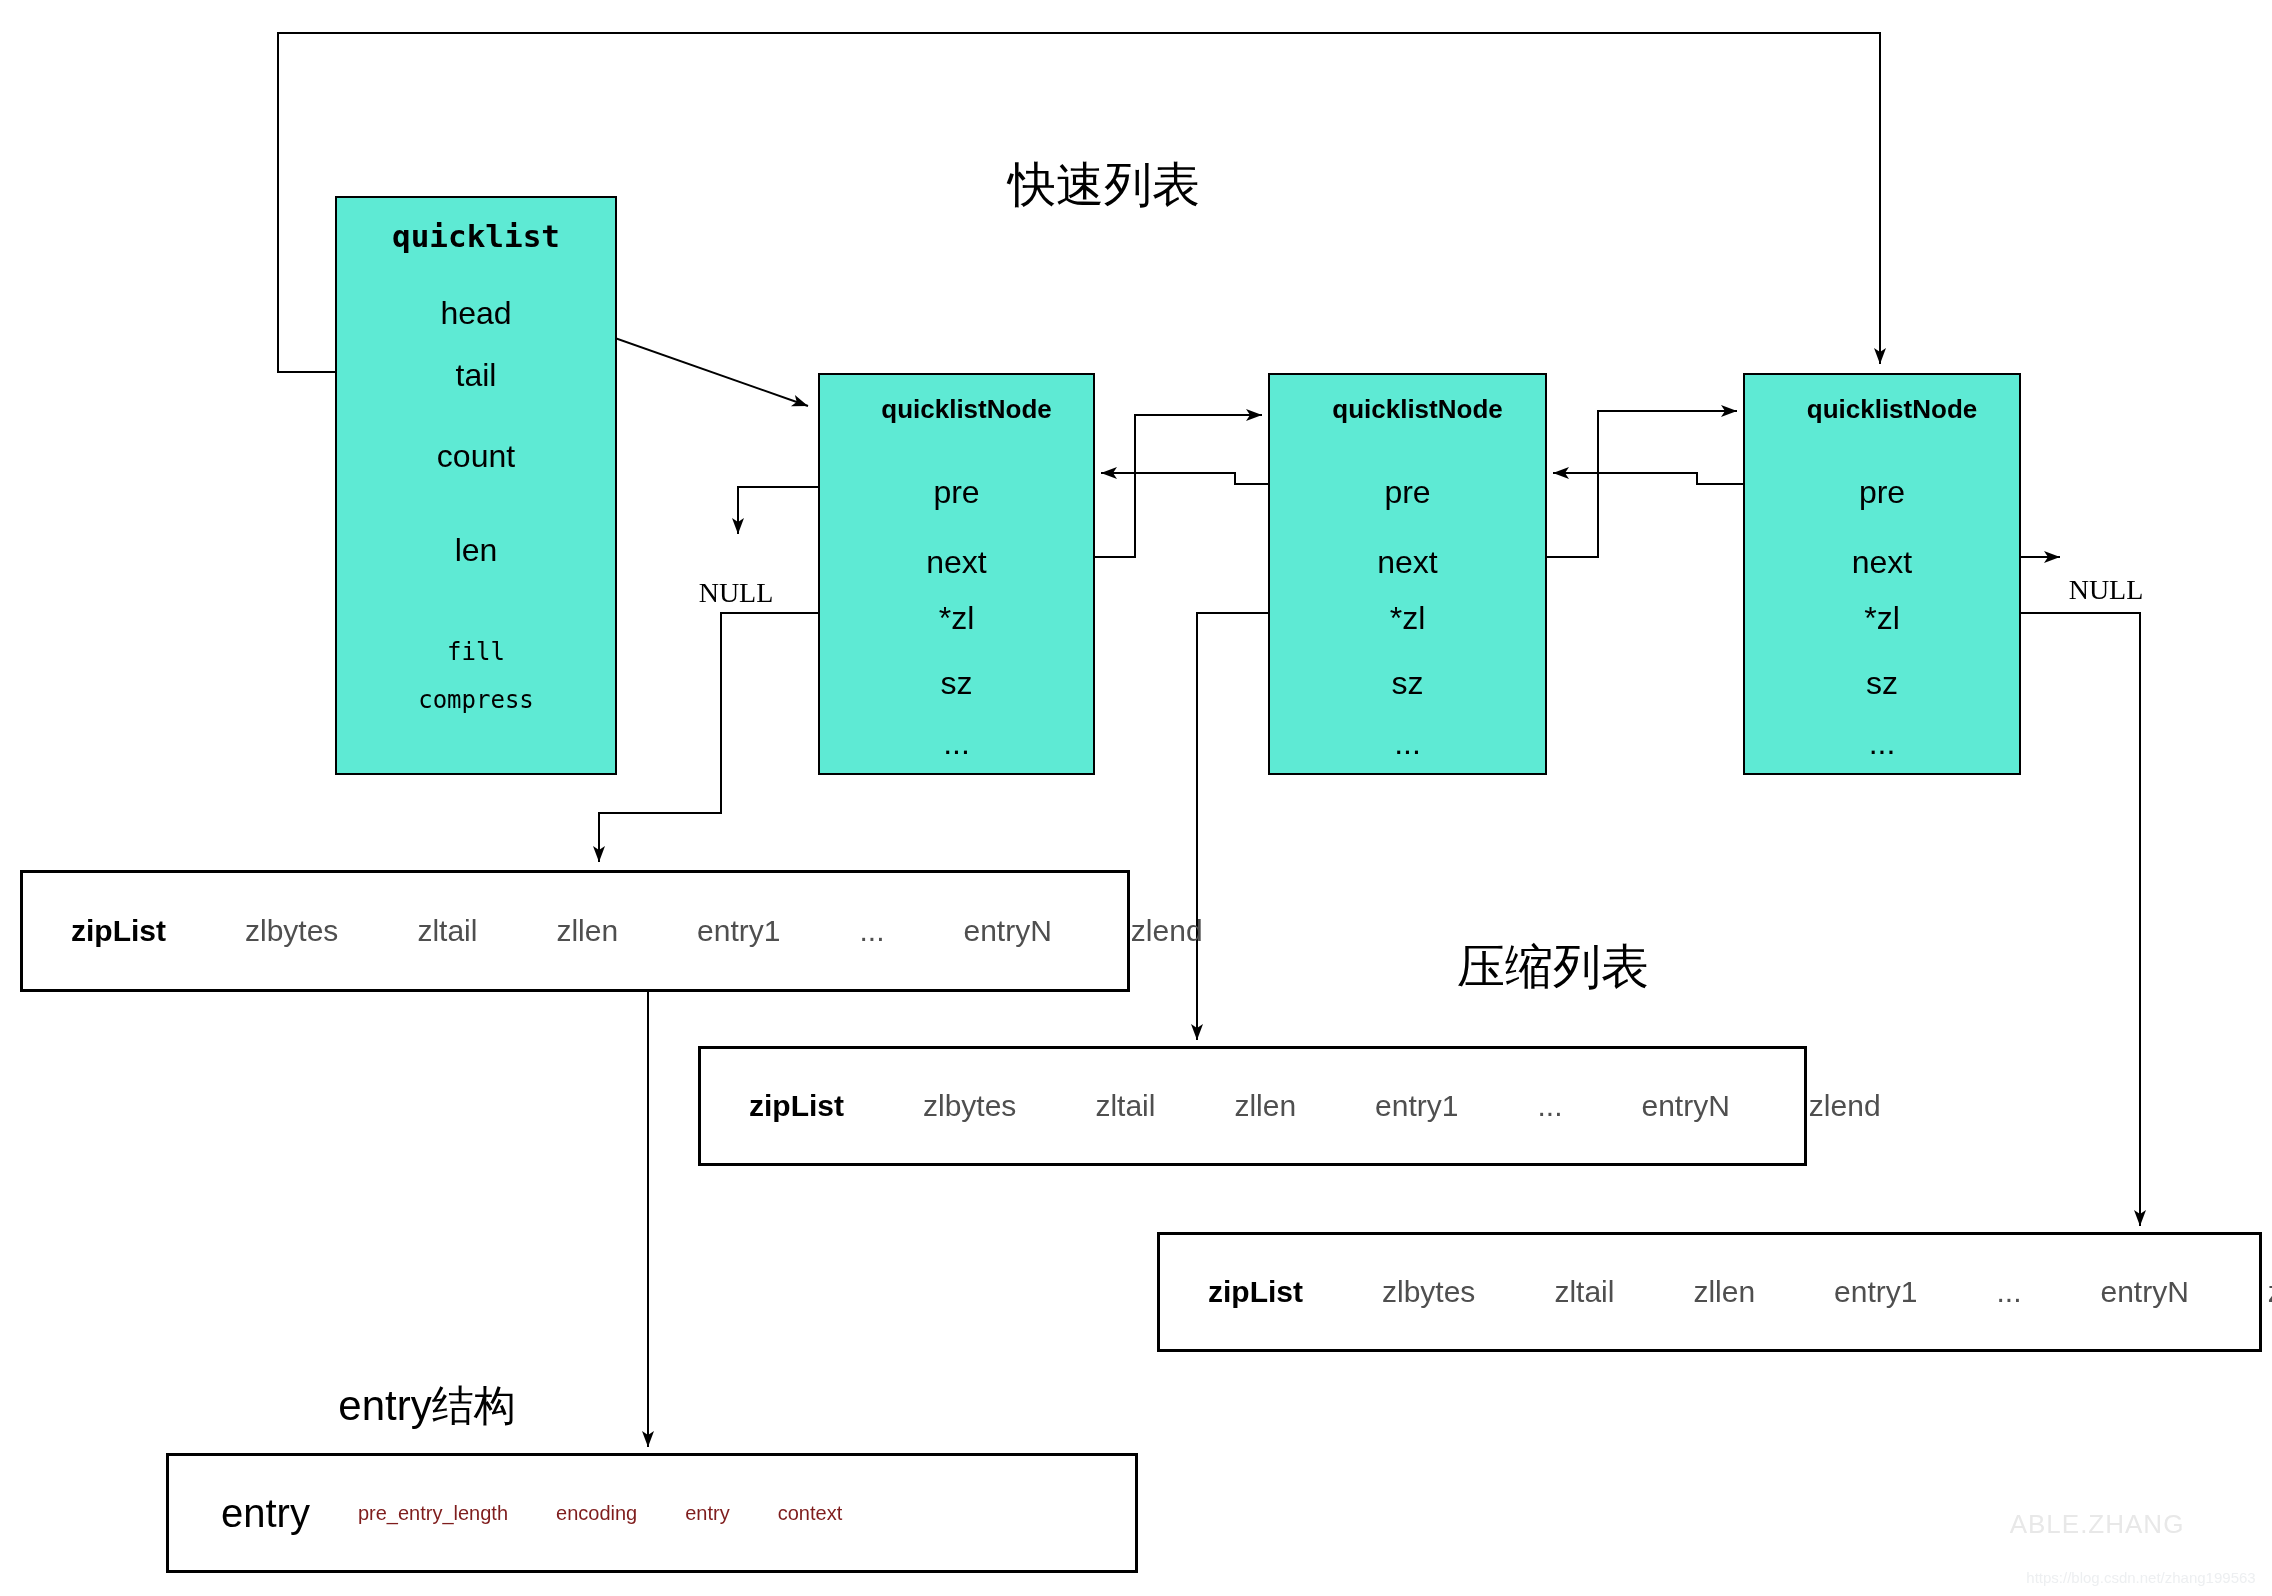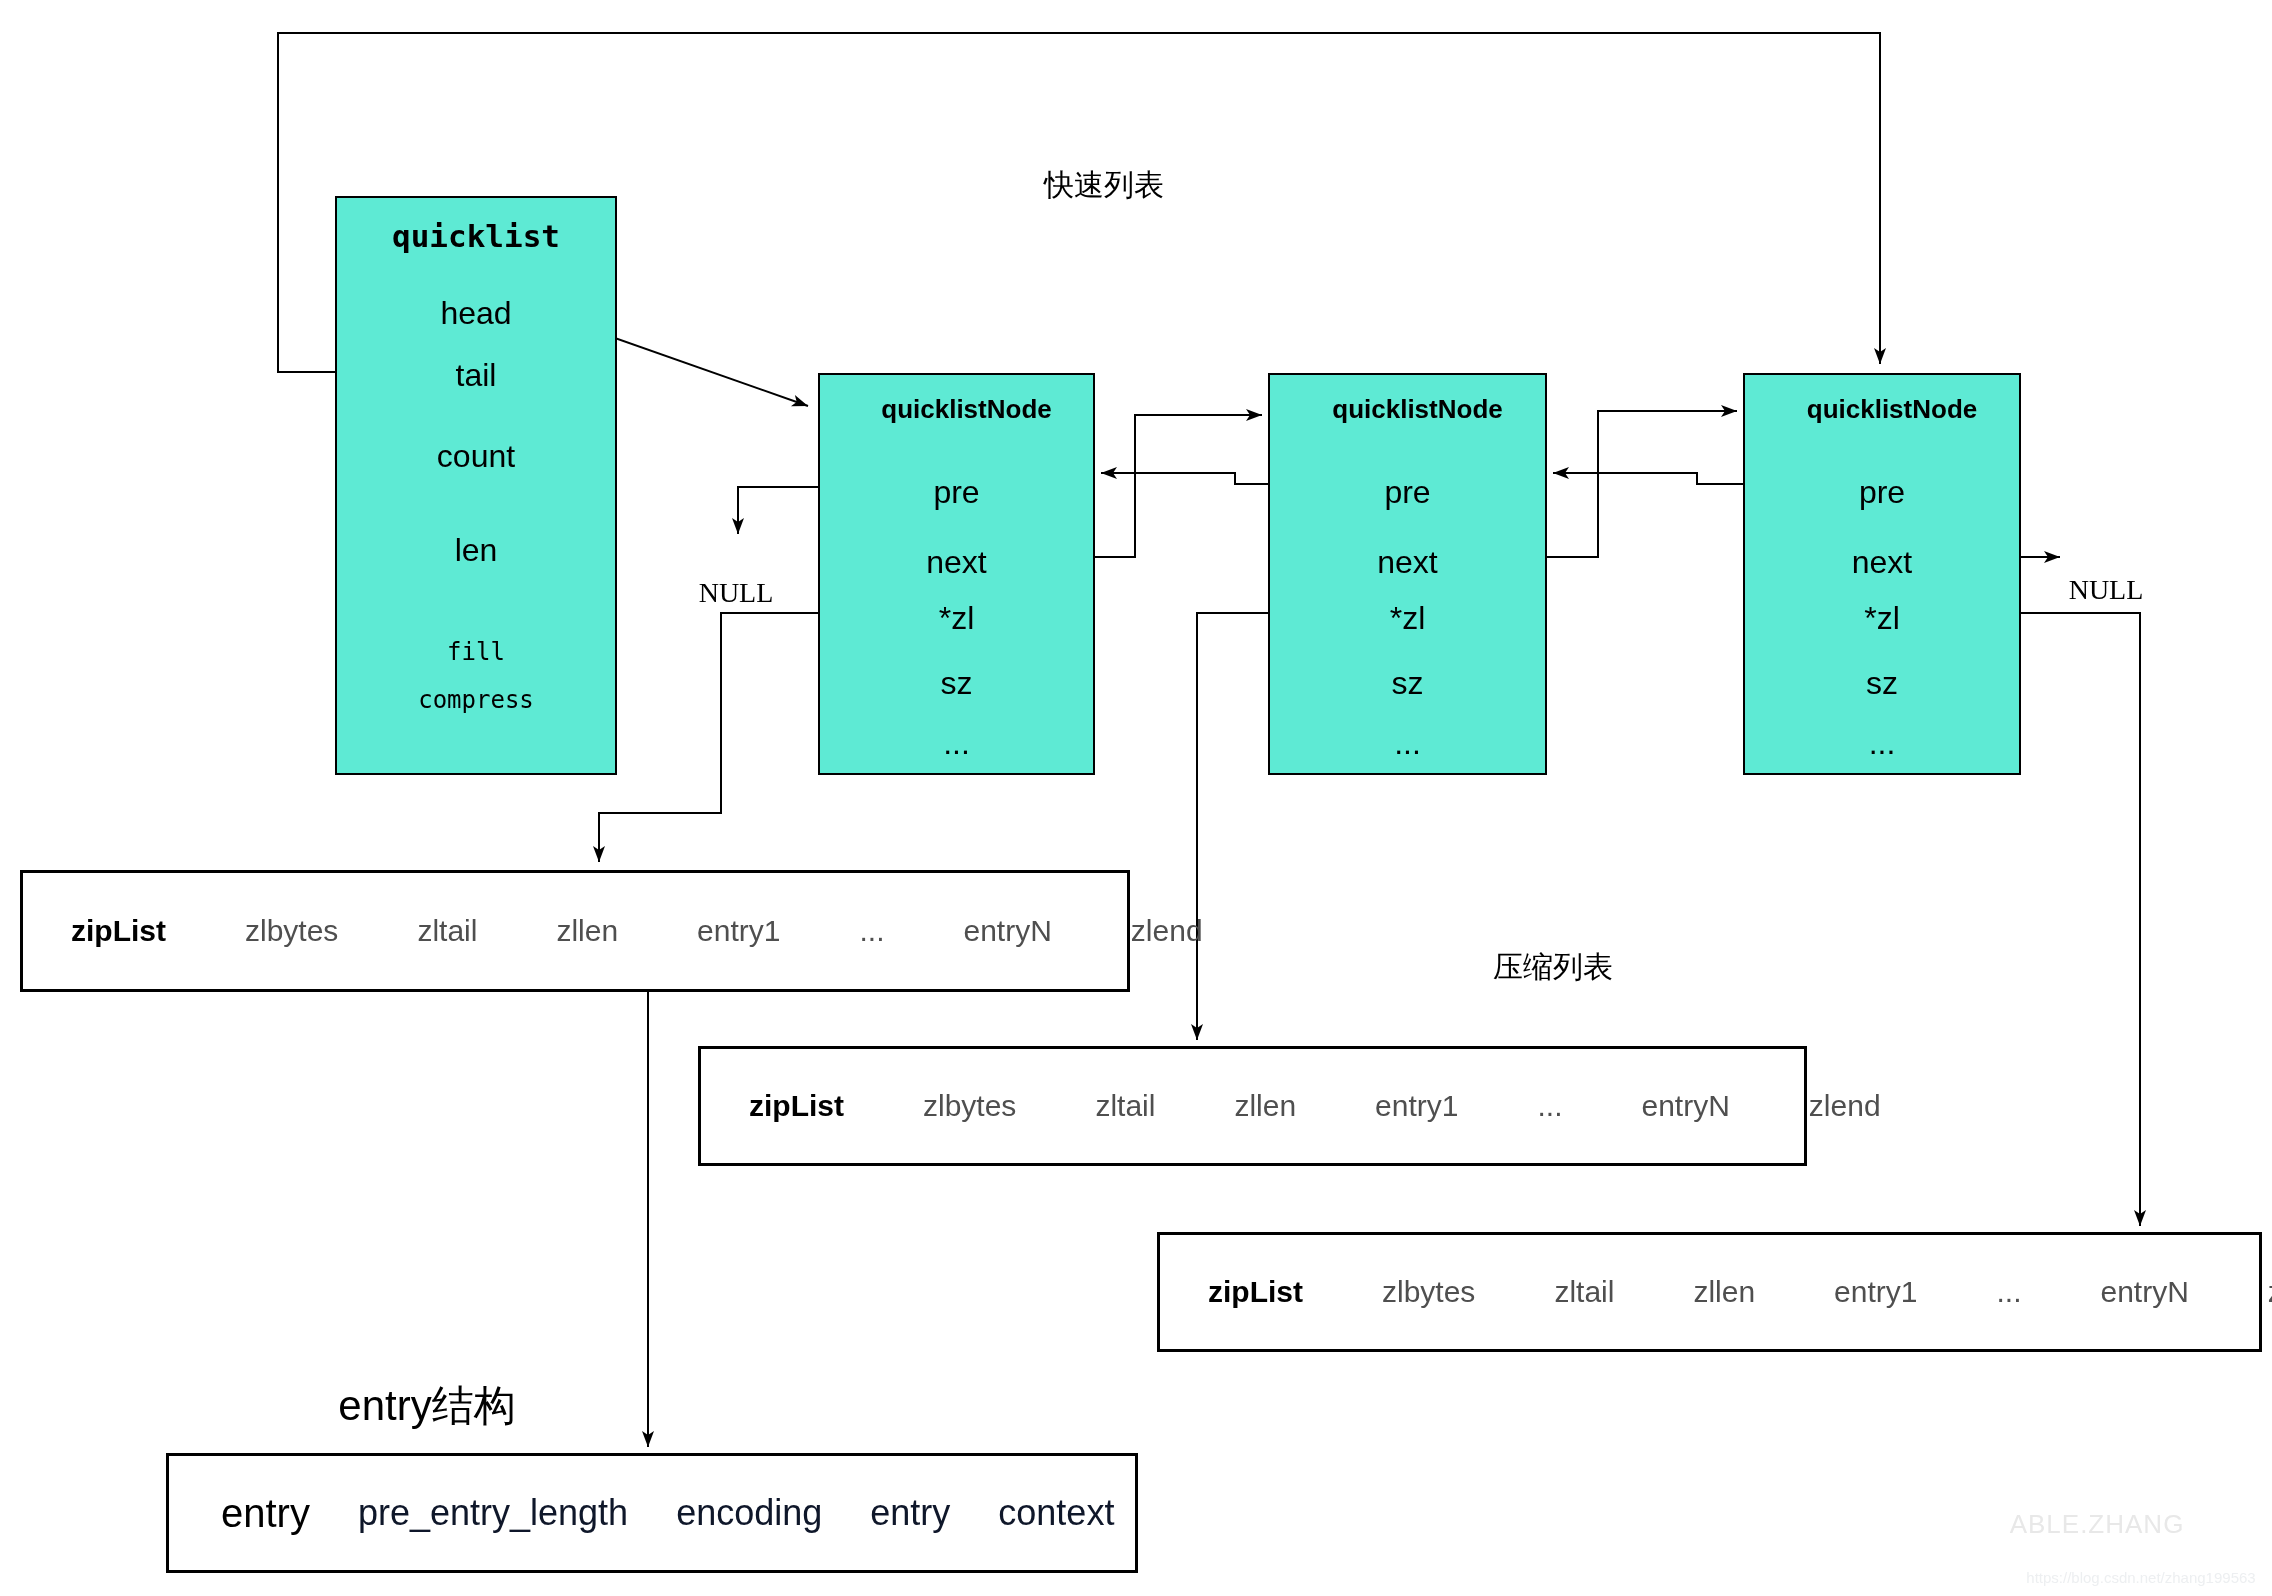--- a/index.html
+++ b/index.html
@@ -16,28 +16,28 @@
   .abs-label{position:absolute;left:0;right:0;text-align:center;}
 
   .ql-title{font-family:"DejaVu Sans Mono",monospace;font-weight:bold;font-size:31px;}
   .node-title{font-weight:bold;font-size:26px;padding-left:20px;}
   .field{font-size:32px;}
   .mono{font-family:"DejaVu Sans Mono",monospace;font-size:24px;}
 
   .null-label{position:absolute;transform:translate(-50%,-50%);
     font-family:Liberation Serif, serif;font-size:28px;margin-top:32px;}
 
-  .cn-title{position:absolute;transform:translate(-50%,-50%);font-size:30px;color:#000;}
+  .cn-title{position:absolute;transform:translate(-50%,-50%);font-size:48px;color:#000;}
 
   .zl-title{font-weight:bold;font-size:30px;color:#000;}
   .zl-field{font-size:30px;color:#4f4f4f;margin-left:17px;}
 
   .entrybox{padding-left:52px;gap:48px;}
   .entry-title{font-size:40px;color:#000;}
-  .entry-field{font-size:36px;color:#0f172a;}
+  .entry-field{font-size:20px;color:#7f1d1d;}
 
   .wm-name{position:absolute;transform:translate(-50%,-50%);
     font-size:26px;color:#e8e8e8;letter-spacing:1px;}
   .wm-url{position:absolute;transform:translate(-50%,-50%);
     font-size:15px;color:#edeff1;}
 </style>
 </head>
 <body>
 
 <div id="canvas">

